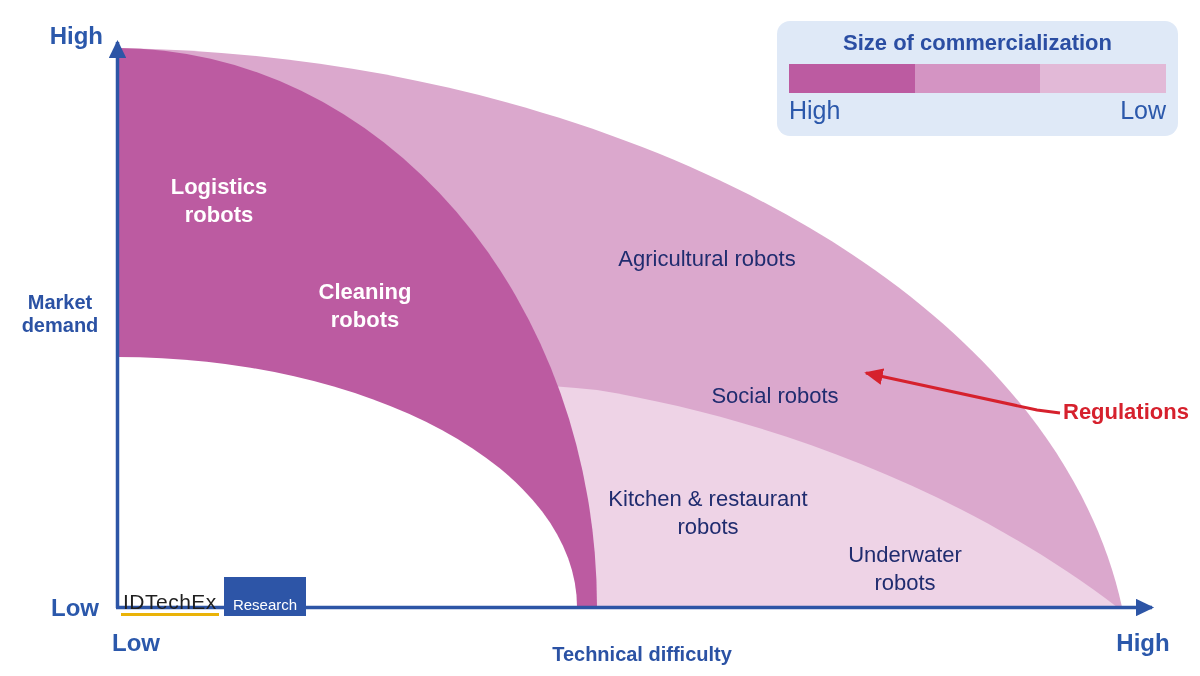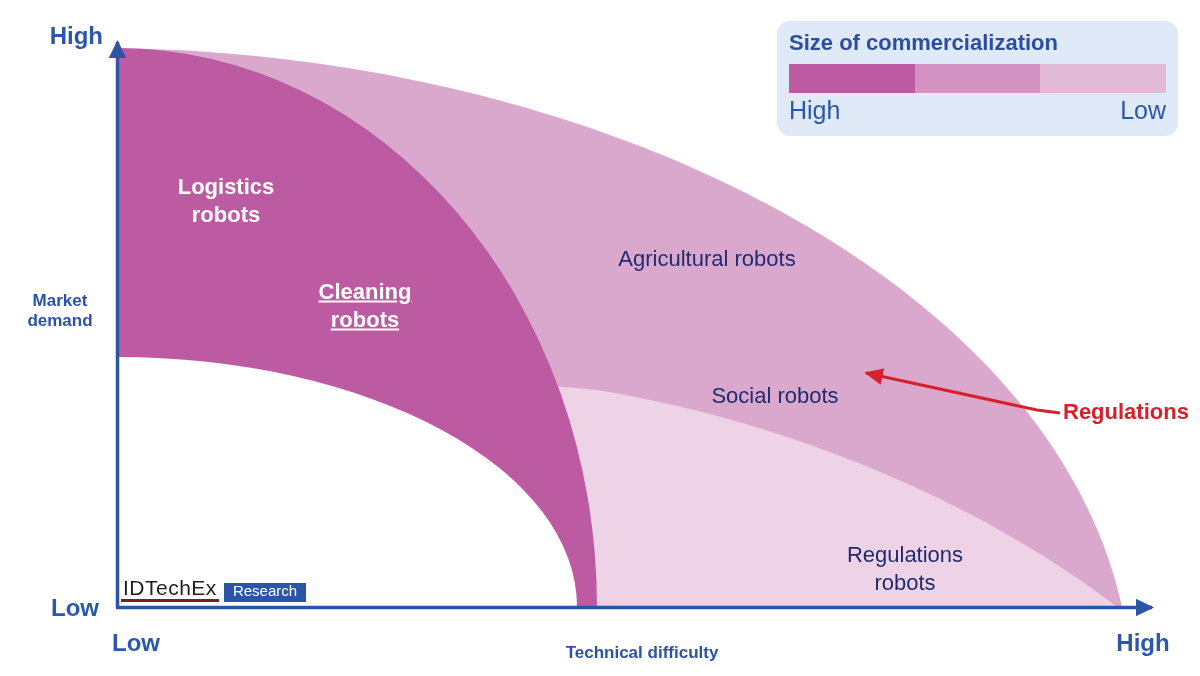--- a/index.html
+++ b/index.html
@@ -12,54 +12,54 @@
     position:absolute;transform:translate(-50%,-50%);
     text-align:center;line-height:1.25;font-size:22px;font-weight:600;
     white-space:pre-line;
   }
   .lbl-white{color:#ffffff;}
   .lbl-navy{color:#202c6f;font-weight:500;}
   .axis-end{
     position:absolute;color:#2b58ab;font-size:24px;font-weight:600;line-height:1;
   }
   .axis-title{
-    position:absolute;color:#2b52a4;font-size:17px;font-weight:700;line-height:1.15;
+    position:absolute;color:#2b52a4;font-size:20px;font-weight:700;line-height:1.15;
     text-align:center;
   }
   .regulations{
     position:absolute;color:#d6212d;font-size:22px;font-weight:600;line-height:1;
   }
   
   .legend{
     position:absolute;left:777px;top:21px;width:401px;height:115px;
     background:#dfe9f7;border-radius:13px;box-sizing:border-box;padding:9px 12px 0 12px;
   }
   .legend-title{
-    color:#2b4ea3;font-size:22px;font-weight:700;line-height:1.2;
+    text-align:center;color:#2b4ea3;font-size:22px;font-weight:700;line-height:1.2;
   }
   .legend-bar{display:flex;height:29px;margin-top:8px;}
   .legend-bar .seg{flex:1;}
   .seg-high{background:#bc5ba1;}
   .seg-med{background:#d494c3;}
   .seg-low{background:#e2b9d7;}
   .legend-ends{
     display:flex;justify-content:space-between;margin-top:4px;
     color:#2b58ab;font-size:25px;font-weight:500;line-height:1.1;
   }
   
   .logo{
     position:absolute;left:121px;top:577px;display:flex;align-items:flex-end;
   }
   .logo-name{
     color:#1f1f1f;font-size:21px;font-weight:500;letter-spacing:0.5px;
-    border-bottom:3px solid #7f1d1d;padding:0 2px 1px 2px;line-height:1;
+    border-bottom:3px solid #eab308;padding:0 2px 1px 2px;line-height:1;
   }
   .logo-tag{
     background:#2d55a7;color:#ffffff;font-size:15px;font-weight:400;
-    padding:0 9px 4px 9px;margin-left:5px;line-height:1;
+    padding:20px 9px 4px 9px;margin-left:5px;line-height:1;
   }
 </style>
 </head>
 <body>
 
 <div id="stage">
 
   <svg class="layer" width="1200" height="676" viewBox="0 0 1200 676">
     <defs>
       <marker id="arrBlue" markerWidth="5.4" markerHeight="5" refX="4.6" refY="2.5" orient="auto" markerUnits="strokeWidth">
@@ -77,30 +77,31 @@
     <path d="M 117 48 A 480 559 0 0 1 597 607 L 117 607 Z" fill="#bc5ba1"></path>
 
     <path d="M 117 357 A 460 250 0 0 1 577 607 L 117 607 Z" fill="#ffffff"></path>
 
     <line x1="117.5" y1="608" x2="117.5" y2="42" stroke="#2d55a6" stroke-width="3.5" marker-end="url(#arrBlue)"></line>
     <line x1="116" y1="607.5" x2="1152" y2="607.5" stroke="#2d55a6" stroke-width="3.5" marker-end="url(#arrBlue)"></line>
 
     <path d="M 1060 413 L 1037 410 L 866 373" fill="none" stroke="#d6212d" stroke-width="3" marker-end="url(#arrRed)"></path>
   </svg>
 
-  <div class="band-label lbl-white" style="left:226px;top:200px;max-width:120px;">Logistics robots</div>
+  <div class="band-label lbl-white" style="left:219px;top:200px;max-width:120px;">Logistics robots</div>
 
-  <div class="band-label lbl-white" style="left:365px;top:305px;max-width:120px;text-decoration:underline;">Cleaning robots</div>
+  <div class="band-label lbl-white" style="left:365px;top:305px;max-width:120px;">Cleaning robots</div>
 
   <div class="band-label lbl-navy" style="left:707px;top:259px;max-width:300px;">Agricultural robots</div>
 
   <div class="band-label lbl-navy" style="left:775px;top:366px;max-width:300px;margin-top:30px;">Social robots</div>
 
+  <div class="band-label lbl-navy" style="left:708px;top:512px;max-width:240px;">Kitchen &amp; restaurant robots</div>
 
-  <div class="band-label lbl-navy" style="left:905px;top:568px;max-width:140px;">Regulations robots</div>
+  <div class="band-label lbl-navy" style="left:905px;top:568px;max-width:140px;">Underwater robots</div>
 
   <div class="regulations" style="left:1056px;top:401px;margin-left:7px;">Regulations</div>
 
   <div class="axis-end" style="left:40px;top:24px;width:63px;text-align:right;">High</div>
   <div class="axis-end" style="left:40px;top:596px;width:59px;text-align:right;">Low</div>
   <div class="axis-title" style="left:10px;top:291px;width:100px;">Market demand</div>
 
   <div class="axis-end" style="left:111px;top:631px;width:50px;text-align:center;">Low</div>
   <div class="axis-title" style="left:492px;top:631px;width:300px;margin-top:12px;">Technical difficulty</div>
   <div class="axis-end" style="left:1114px;top:631px;width:58px;text-align:center;">High</div>

